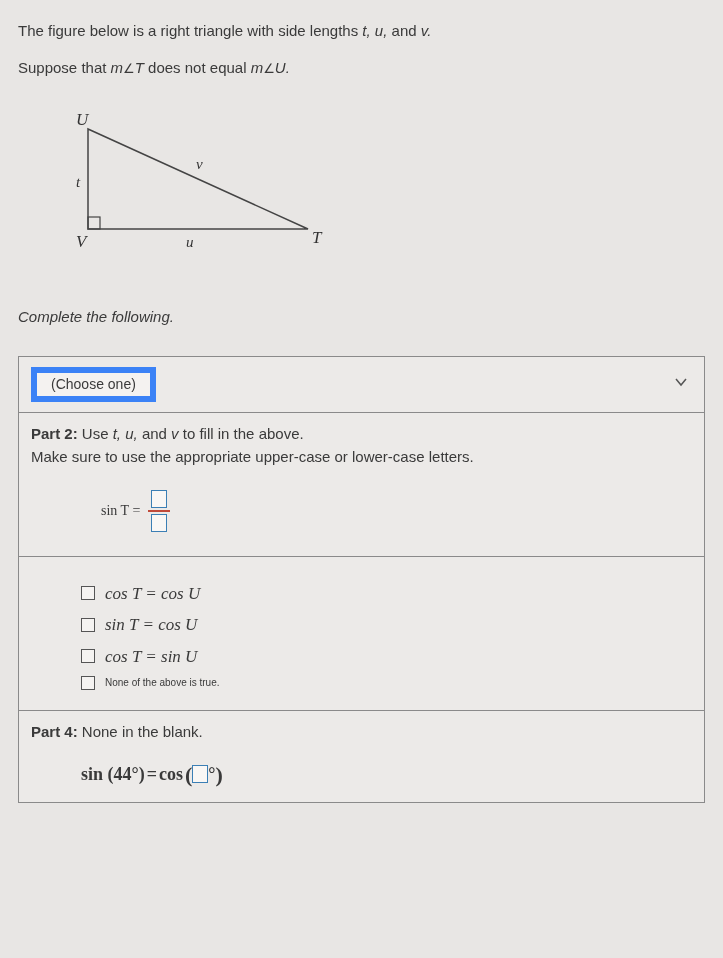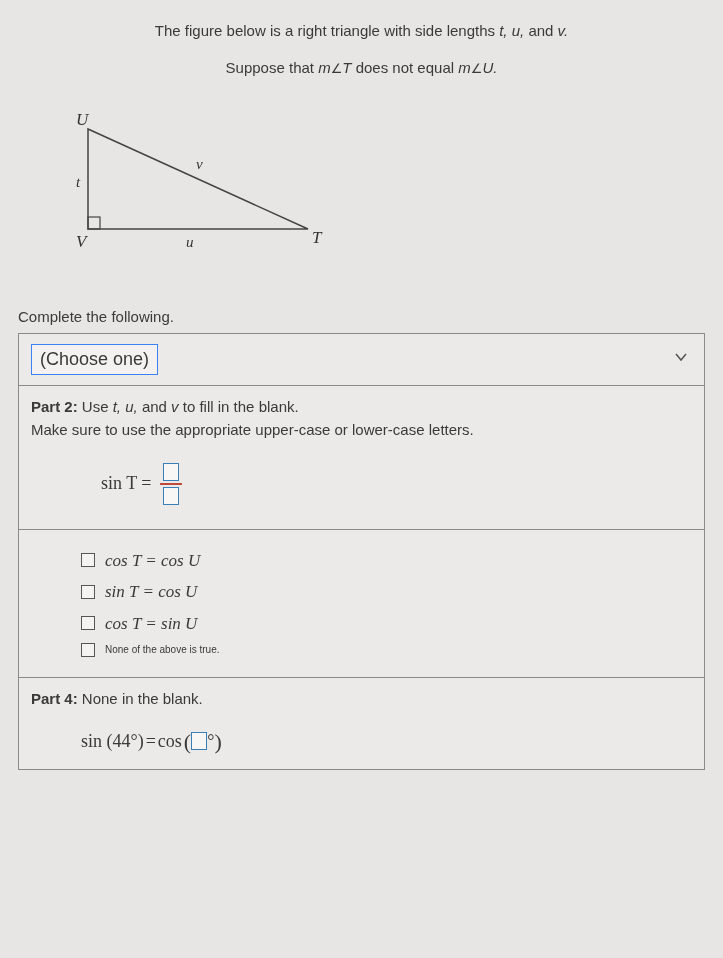--- a/index.html
+++ b/index.html
@@ -5,89 +5,90 @@
   * { box-sizing: border-box; margin: 0; padding: 0; }
   body {
     font-family: Arial, Helvetica, sans-serif;
     background: #e8e6e4;
     color: #3a3a3a;
     padding: 20px 18px;
     width: 723px;
     font-size: 15px;
     line-height: 1.5;
   }
-  .intro p { margin-bottom: 14px; text-align: center; }
+  .intro p { margin-bottom: 14px; }
   .ital { font-style: italic; }
   .angle { font-size: 13px; }
   .figure { margin: 30px 0 40px 50px; }
   .worksheet {
     border: 1px solid #8a8a8a;
     background: #eceae8;
   }
   .part {
     border-bottom: 1px solid #8a8a8a;
     padding: 10px 12px;
   }
   .part:last-child { border-bottom: none; }
   .part-header { font-size: 15px; }
   .part-header b { font-weight: bold; }
   .select-wrap {
     display: inline-block;
-    border: 1px solid #3b82f6;
+    border: 6px solid #3b82f6;
     background: #f4f2f0;
-    padding: 1px 8px;
-    font-size: 18px;
+    padding: 1px 14px;
+    font-size: 14px;
     min-width: 120px;
     position: relative;
   }
   .part1-row { display: flex; align-items: center; gap: 4px; flex-wrap: wrap; }
   .eq-grid {
     display: grid;
     grid-template-columns: auto auto;
     column-gap: 50px;
     row-gap: 26px;
     margin: 22px 0 14px 70px;
     width: fit-content;
   }
-  .eq-cell { display: flex; align-items: center; gap: 4px; font-family: 'Times New Roman', serif; font-size: 18px; }
+  .eq-cell { display: flex; align-items: center; gap: 4px; font-family: 'Times New Roman', serif; font-size: 14px; }
   .frac {
     display: inline-flex;
     flex-direction: column;
     align-items: center;
     vertical-align: middle;
     margin-left: 4px;
   }
   .box {
     width: 16px;
     height: 18px;
     border: 1.5px solid #3b7fb5;
     background: #f9f7f5;
   }
   .fracline {
     width: 22px;
     height: 1.5px;
     background: #c04a3a;
     margin: 2px 0;
   }
-  .checklist { margin: 8px 0 10px 50px; }
+  .checklist { margin: 14px 0 10px 50px; }
   .check-row { display: flex; align-items: center; gap: 10px; margin-bottom: 6px; font-family: 'Times New Roman', serif; font-size: 17px; }
   .chkbox {
     width: 14px; height: 14px;
     border: 1.5px solid #555;
     background: #f5f3f1;
     flex-shrink: 0;
   }
   .check-row .plain { font-family: Arial, sans-serif; font-size: 10px; }
   .part4-eq {
     margin: 14px 0 1px 50px;
     font-family: 'Times New Roman', serif;
     font-size: 18px;
     display: flex;
     align-items: center;
     gap: 2px;
+    font-weight: bold;
   }
   .inline-box {
     display: inline-block;
     width: 16px; height: 18px;
     border: 1.5px solid #3b7fb5;
     background: #f9f7f5;
     vertical-align: middle;
   }
   .paren-group {
     display: inline-flex;
@@ -113,40 +114,40 @@
     <rect x="20" y="108" width="12" height="12" fill="none" stroke="#444" stroke-width="1.2"></rect>
     <text x="8" y="16" font-family="Times New Roman" font-style="italic" font-size="17" fill="#333">U</text>
     <text x="8" y="138" font-family="Times New Roman" font-style="italic" font-size="17" fill="#333">V</text>
     <text x="244" y="134" font-family="Times New Roman" font-style="italic" font-size="17" fill="#333">T</text>
     <text x="8" y="78" font-family="Times New Roman" font-style="italic" font-size="15" fill="#333">t</text>
     <text x="118" y="138" font-family="Times New Roman" font-style="italic" font-size="15" fill="#333">u</text>
     <text x="128" y="60" font-family="Times New Roman" font-style="italic" font-size="15" fill="#333">v</text>
   </svg>
 </div>
 
-<p style="margin-bottom:5px;">Complete the following.</p>
+<p style="margin-bottom:28px;font-style:italic;">Complete the following.</p>
 
 <div class="worksheet">
 
   <div class="part">
     <div class="part1-row part-header">
       <span class="select-wrap">
         <span>(Choose one)</span>
       </span>
       <span style="margin-left:auto; padding-right:4px;">
         <svg width="14" height="14" viewBox="0 0 14 14">
             <path d="M2 4 L7 10 L12 4" fill="none" stroke="#555" stroke-width="1.5"></path>
           </svg>
       </span>
     </div>
   </div>
 
   <div class="part">
     <div class="part-header">
-      <b>Part 2:</b><span> Use </span><span class="ital">t, u,</span><span> and </span><span class="ital">v</span><span> to fill in the blank.</span>
+      <b>Part 2:</b><span> Use </span><span class="ital">t, u,</span><span> and </span><span class="ital">v</span><span> to fill in the above.</span>
     </div>
     <div>Make sure to use the appropriate upper-case or lower-case letters.</div>
     <div class="eq-grid">
       <div class="eq-cell">
         <span>sin T =</span>
         <span class="frac">
           <span class="box"></span>
           <span class="fracline"></span>
           <span class="box"></span>
         </span>

